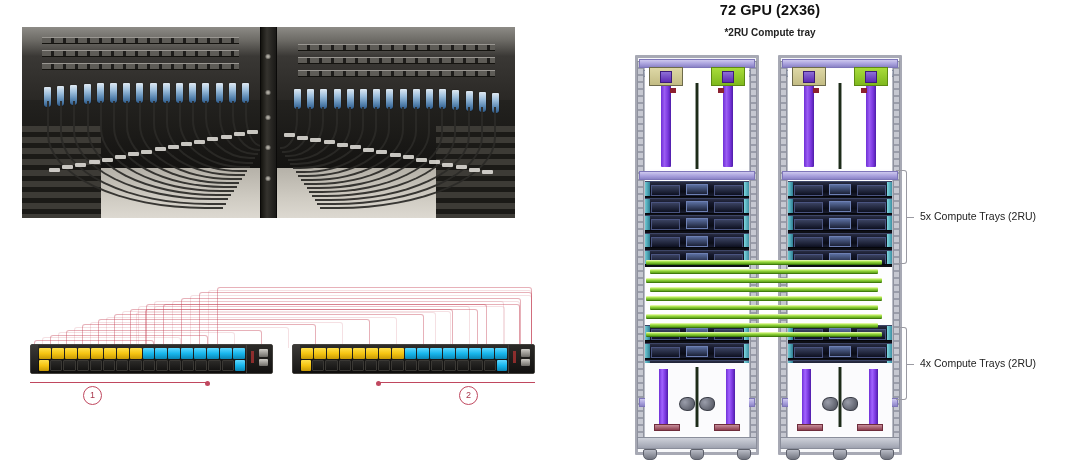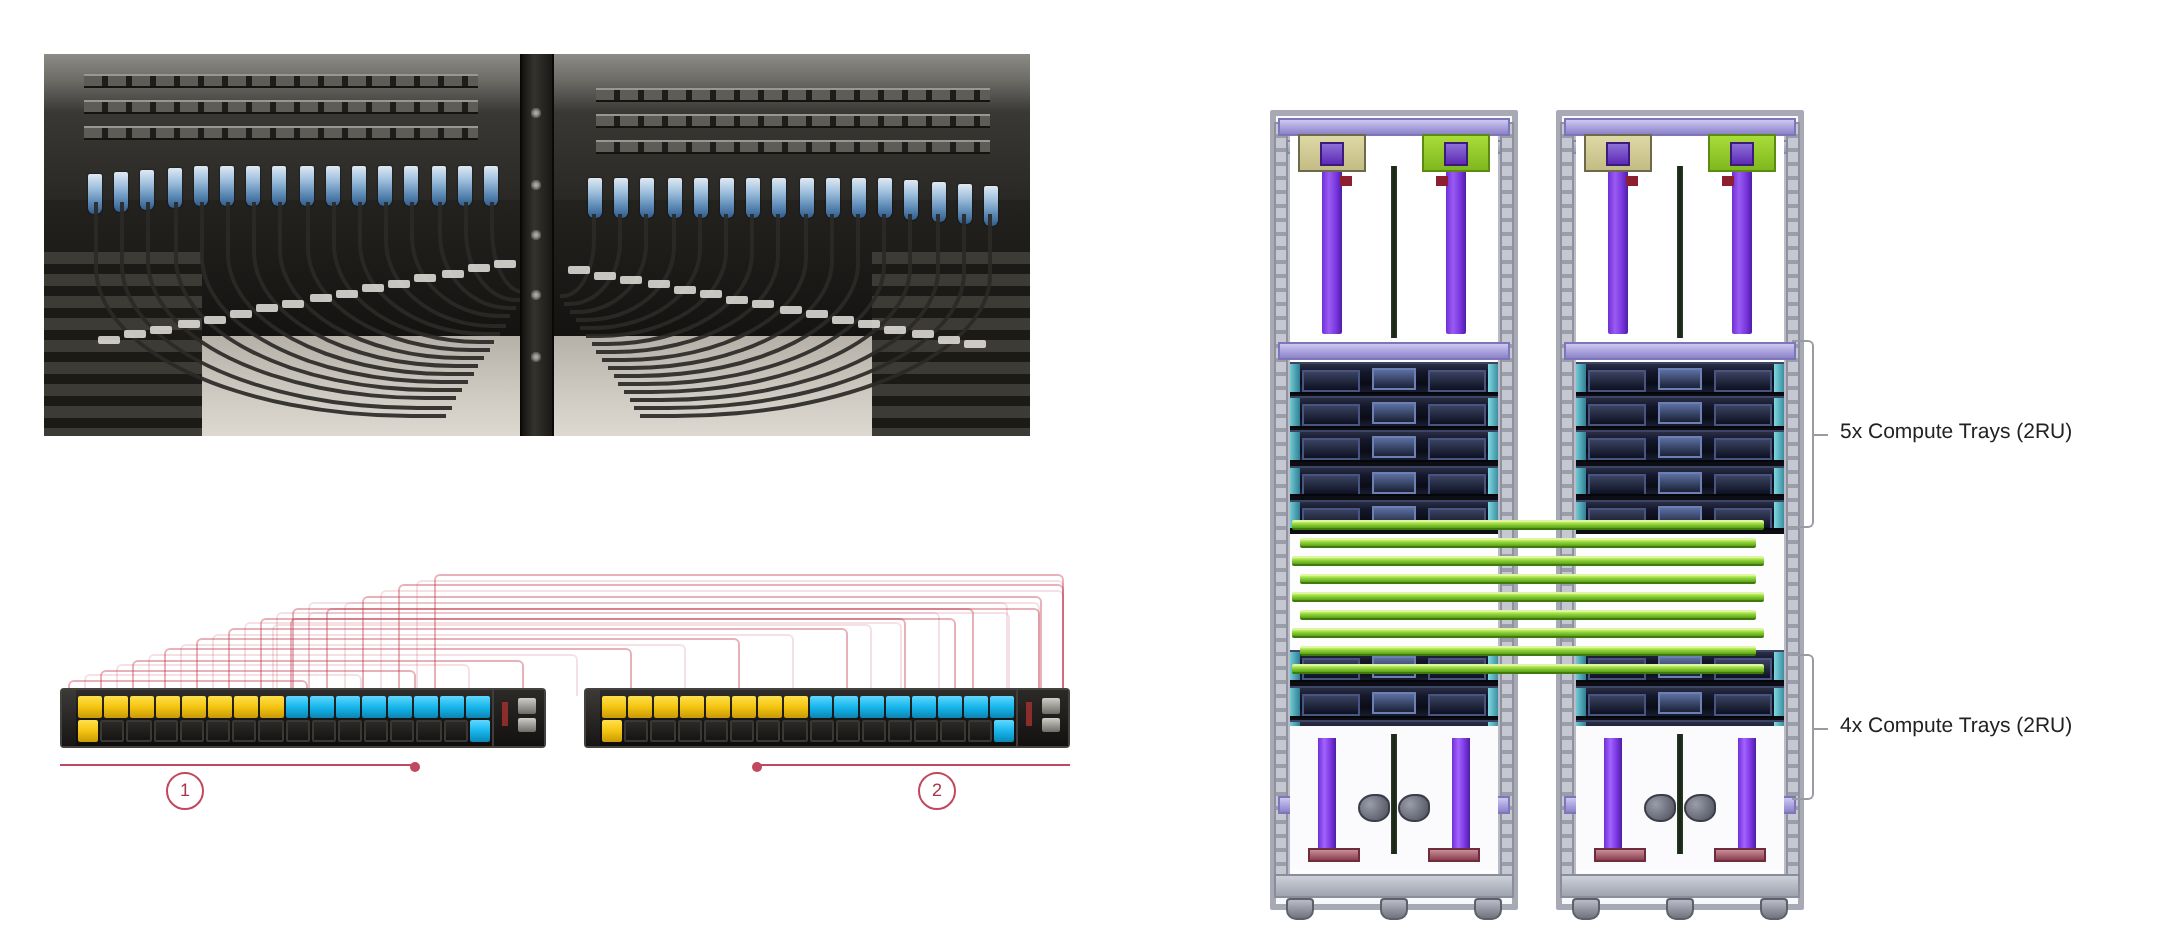--- a/index.html
+++ b/index.html
@@ -557,20 +557,22 @@
 
     <div class="measure" style="left:10px;top:100px;width:178px;"></div>
     <div class="callout" style="left:63px;top:104px;">1</div>
 
     <div class="measure rev" style="left:358px;top:100px;width:157px;"></div>
     <div class="callout" style="left:439px;top:104px;">2</div>
   </div>
 
   <div class="rackpanel">
 
+    <div class="rd-title">72 GPU (2X36)</div>
+    <div class="rd-sub">*2RU Compute tray</div>
 
     <div class="rack rack-a">
       <div class="frame-outer"></div>
       <div class="frame-inner"></div>
       <div class="uprights-l"></div>
       <div class="uprights-r"></div>
 
       <div class="beam" style="top:4px;"></div>
       <div class="beam2" style="top:15px;"></div>
 

